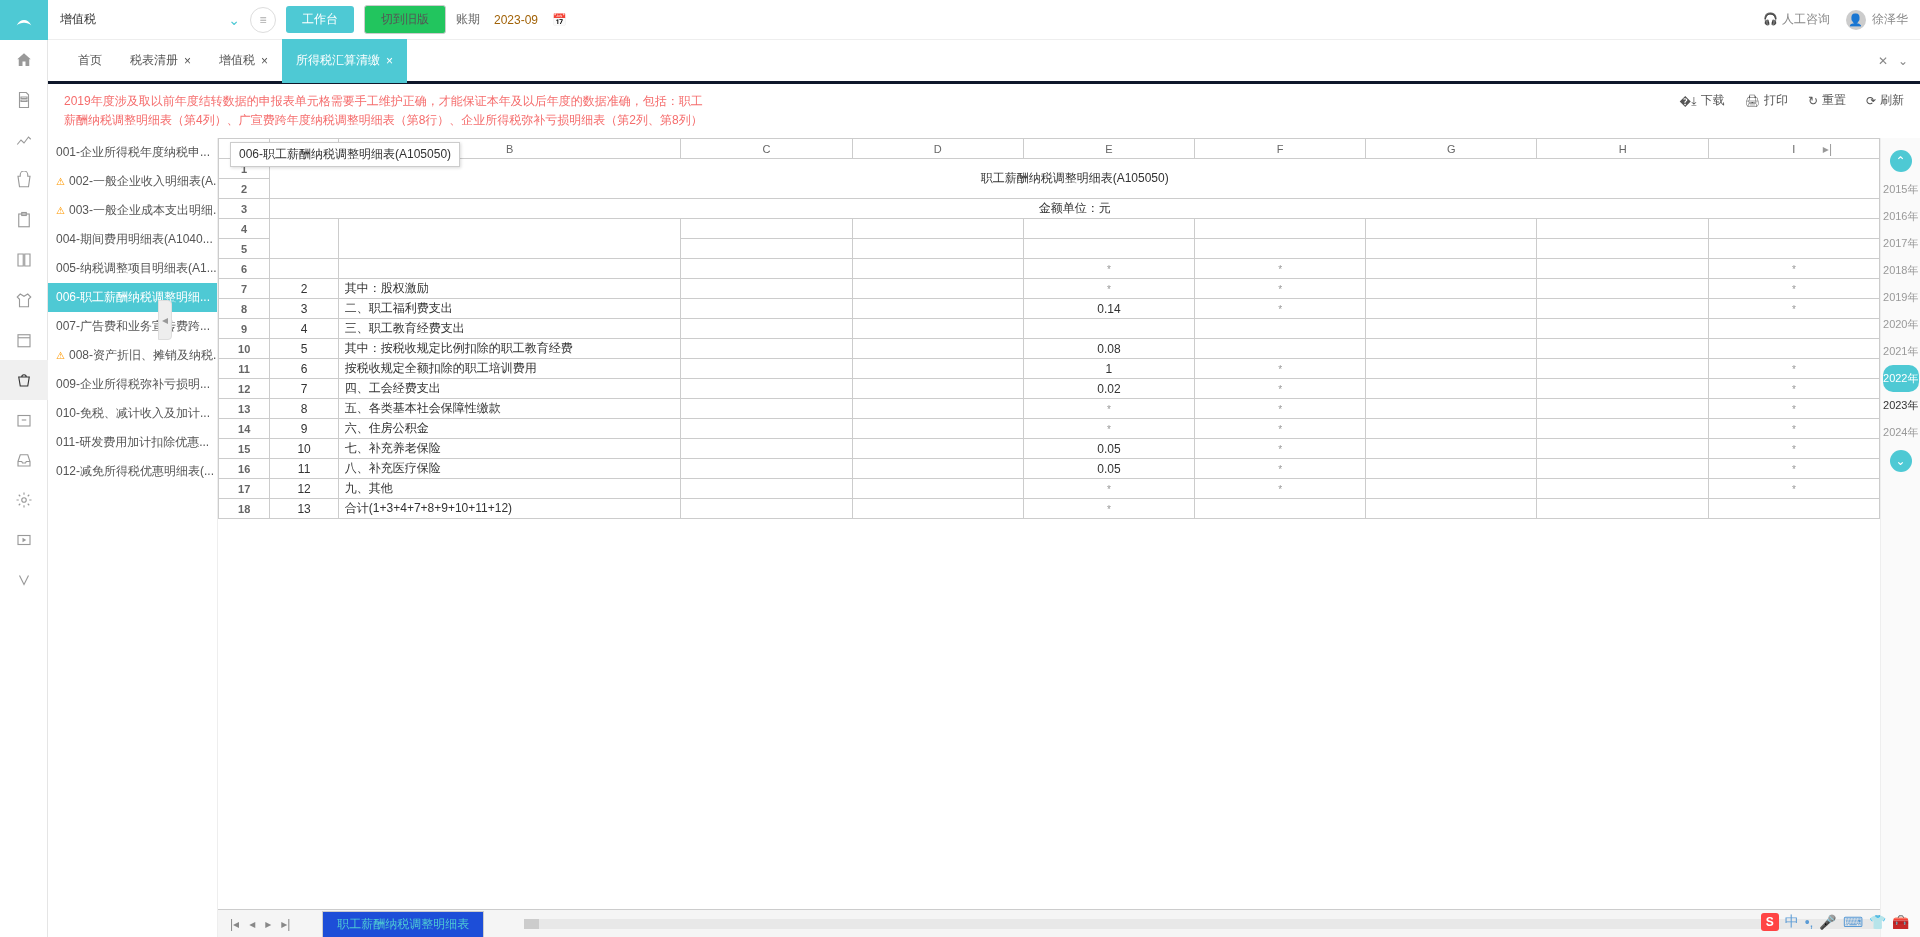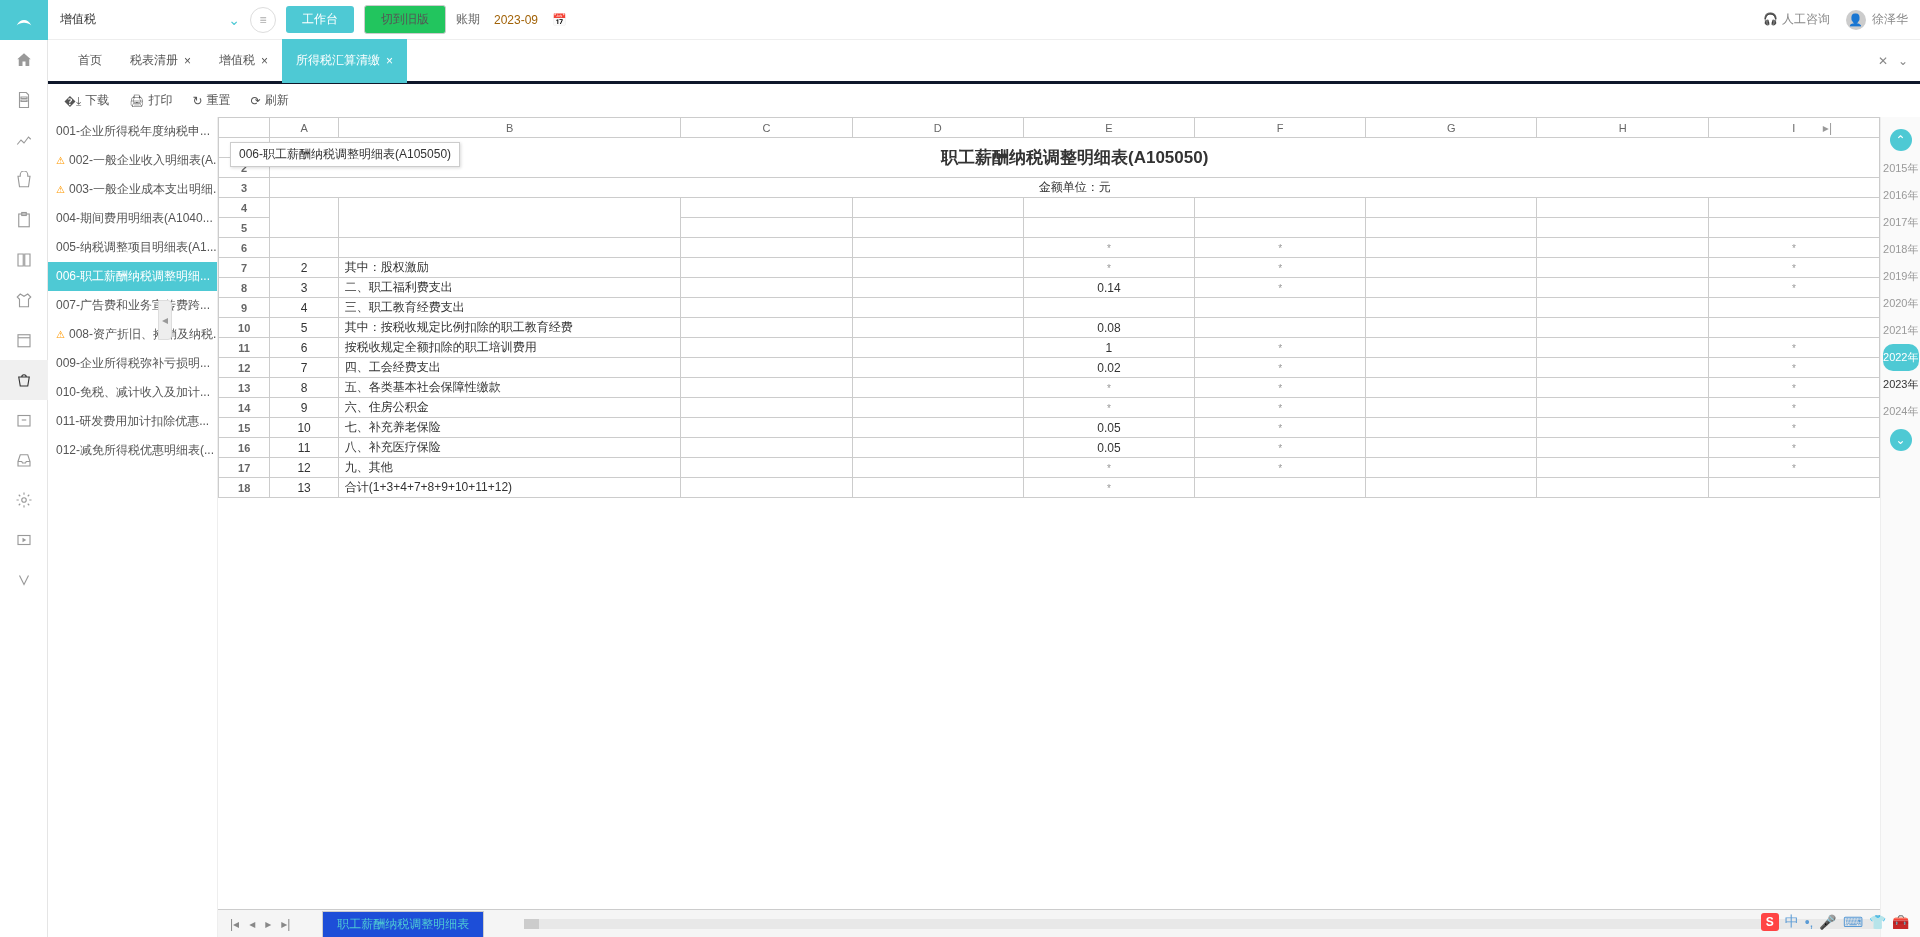--- a/index.html
+++ b/index.html
@@ -40,21 +40,21 @@
 .form-item{padding:6px 8px;cursor:pointer;white-space:nowrap;overflow:hidden;text-overflow:ellipsis;color:#555;display:flex;align-items:center;gap:4px}
 .form-item.active{background:#4ec9d4;color:#fff}
 .form-item .warn{color:#f90;font-size:10px}
 .collapse-handle{position:absolute;left:158px;top:300px;width:14px;height:40px;background:#eee;border:1px solid #ddd;border-radius:0 4px 4px 0;display:flex;align-items:center;justify-content:center;cursor:pointer;color:#999;z-index:5}
 .tooltip{position:absolute;left:230px;top:142px;background:#fff;border:1px solid #ccc;padding:3px 8px;font-size:12px;box-shadow:1px 1px 3px rgba(0,0,0,.15);z-index:10}
 .spreadsheet{flex:1;display:flex;flex-direction:column;overflow:auto;position:relative}
 .grid{border-collapse:collapse;font-size:12px}
 .grid th,.grid td{border:1px solid #ccc;padding:0;text-align:center;background:#fff}
 .colhdr{background:#f0f0f0;color:#666;font-weight:normal;height:18px;font-size:11px}
 .rowhdr{background:#f0f0f0;color:#666;width:30px;height:20px;font-size:11px}
-.title-cell{font-size:17px;font-weight:bold;height:40px}
+.title-cell{font-size:12px;font-weight:normal;height:40px}
 .unit-cell{text-align:right;padding-right:8px;height:20px}
 .thdr{background:#4ec9d4;color:#fff;font-weight:normal;padding:4px}
 .datacell{height:20px;text-align:right;padding-right:6px}
 .datacell.left{text-align:left;padding-left:6px}
 .datacell.center{text-align:center}
 .star{color:#999;font-size:10px}
 .sheet-tabs{height:28px;border-top:1px solid #ccc;display:flex;align-items:center;background:#f5f5f5;position:relative}
 .sheet-nav{display:flex;gap:2px;padding:0 8px;color:#888}
 .sheet-nav span{cursor:pointer;padding:0 4px}
 .sheet-tab{padding:4px 14px;background:#1d4ed8;border:1px solid #ccc;border-bottom:none;color:#4ec9d4;cursor:pointer;margin-left:20px}
@@ -195,20 +195,21 @@
           <span class="tab-close">×</span>
         </div>
         <div class="tabs-close-all">
         <span>✕</span>
         <span>⌄</span>
       </div>
     </div>
 
     <div class="body-wrap">
       <div class="warning-area">
+        <div class="warning">2019年度涉及取以前年度结转数据的申报表单元格需要手工维护正确，才能保证本年及以后年度的数据准确，包括：职工薪酬纳税调整明细表（第4列）、广宣费跨年度纳税调整明细表（第8行）、企业所得税弥补亏损明细表（第2列、第8列）</div>
         <div class="actions">
           <div class="action">�⤓ <span>下载</span></div>
           <div class="action">🖨 <span>打印</span></div>
           <div class="action">↻ <span>重置</span></div>
           <div class="action">⟳ <span>刷新</span></div>
         </div>
       </div>
 
       <div class="sheet-area">
         <div class="form-list" id="formlist">

